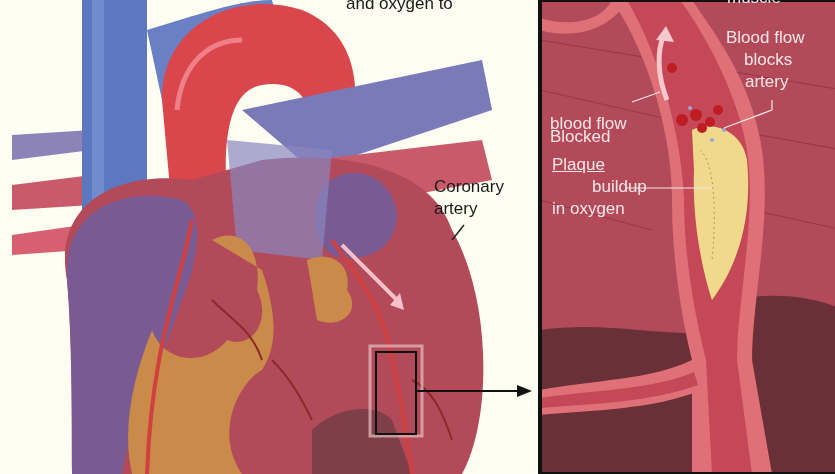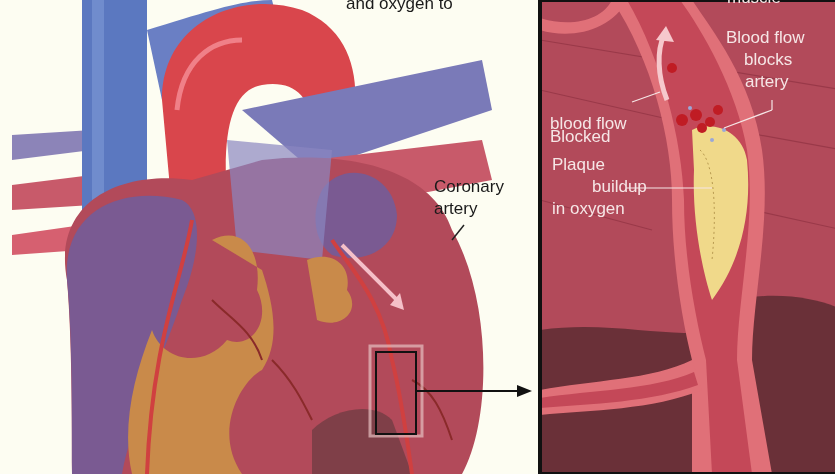--- a/index.html
+++ b/index.html
@@ -121,16 +121,16 @@
 
 <div class="label light" style="left:715px; top:-12px;">muscle</div>
 
 <div class="label light" style="left:714px; top:28px;">Blood flow</div>
 <div class="label light" style="left:732px; top:50px;">blocks</div>
 <div class="label light" style="left:733px; top:72px;">artery</div>
 
 <div class="label light" style="left:538px; top:92px;margin-top:35px;">Blocked</div>
 <div class="label light" style="left:538px; top:114px;">blood flow</div>
 
-<div class="label light" style="left:540px; top:155px;">Plaque</div>
+<div class="label light" style="left:540px; top:155px;text-decoration:underline;">Plaque</div>
 <div class="label light" style="left:540px; top:177px;margin-left:40px;">buildup</div>
 <div class="label light" style="left:540px; top:199px;">in oxygen</div>
 </div>
 
 </body></html>

